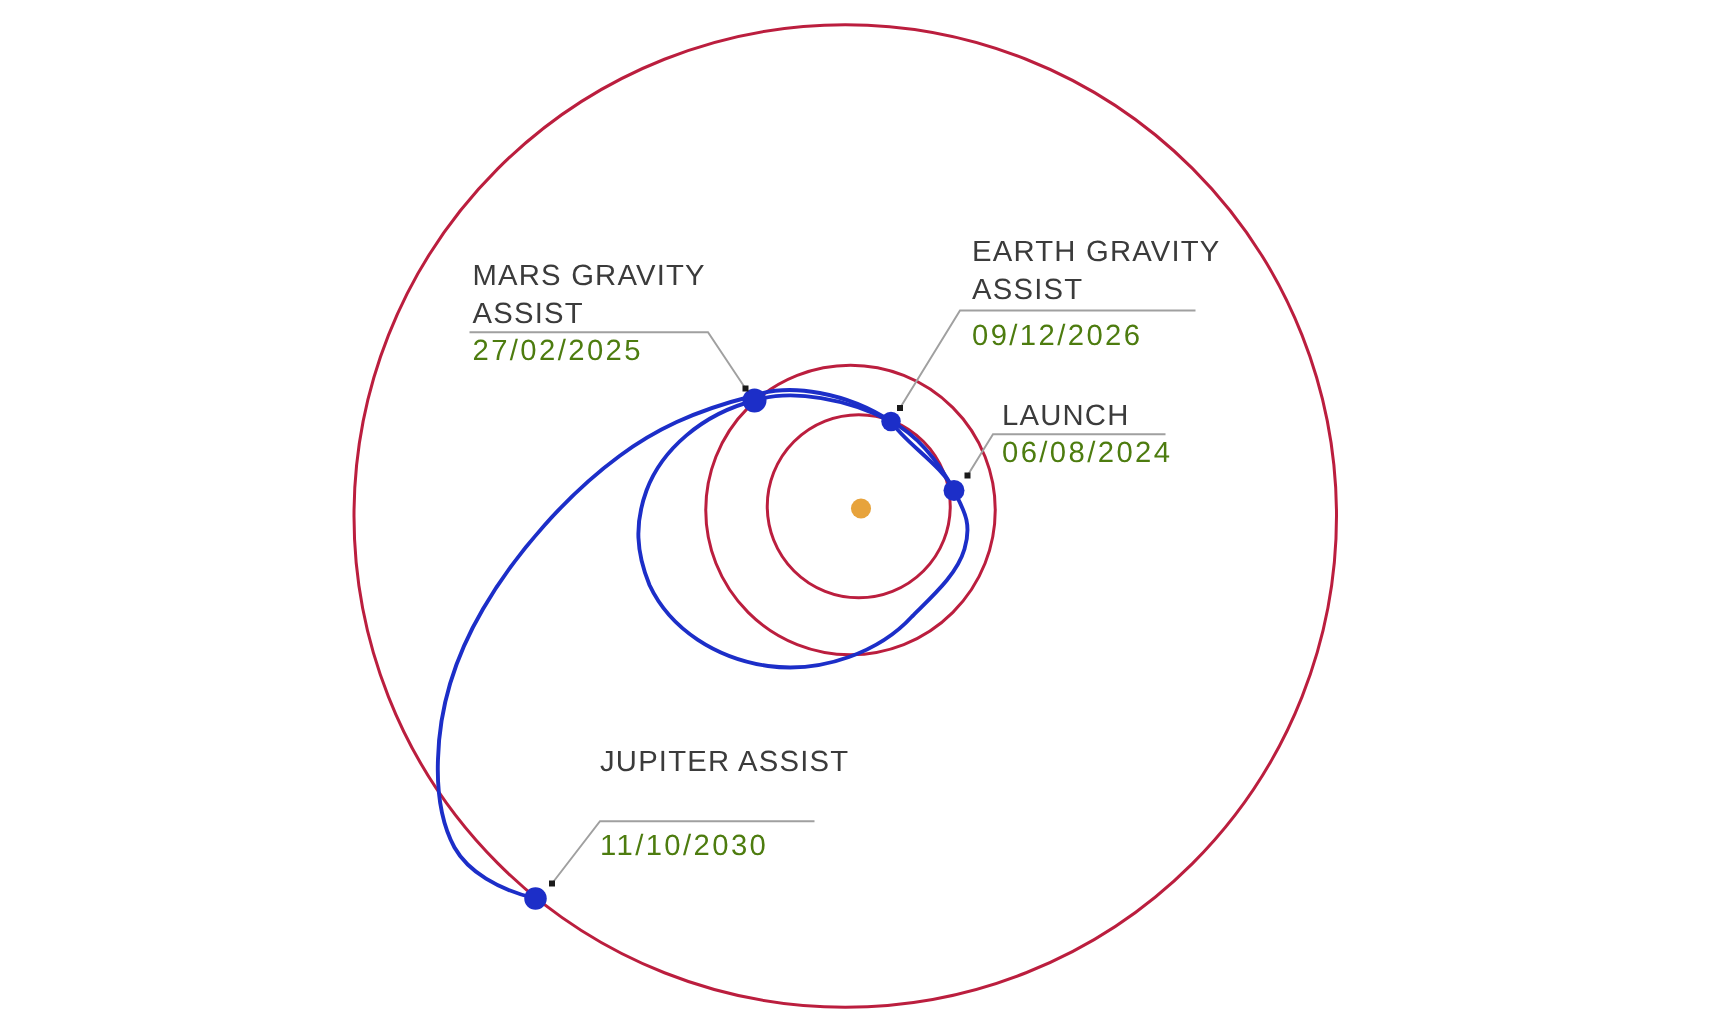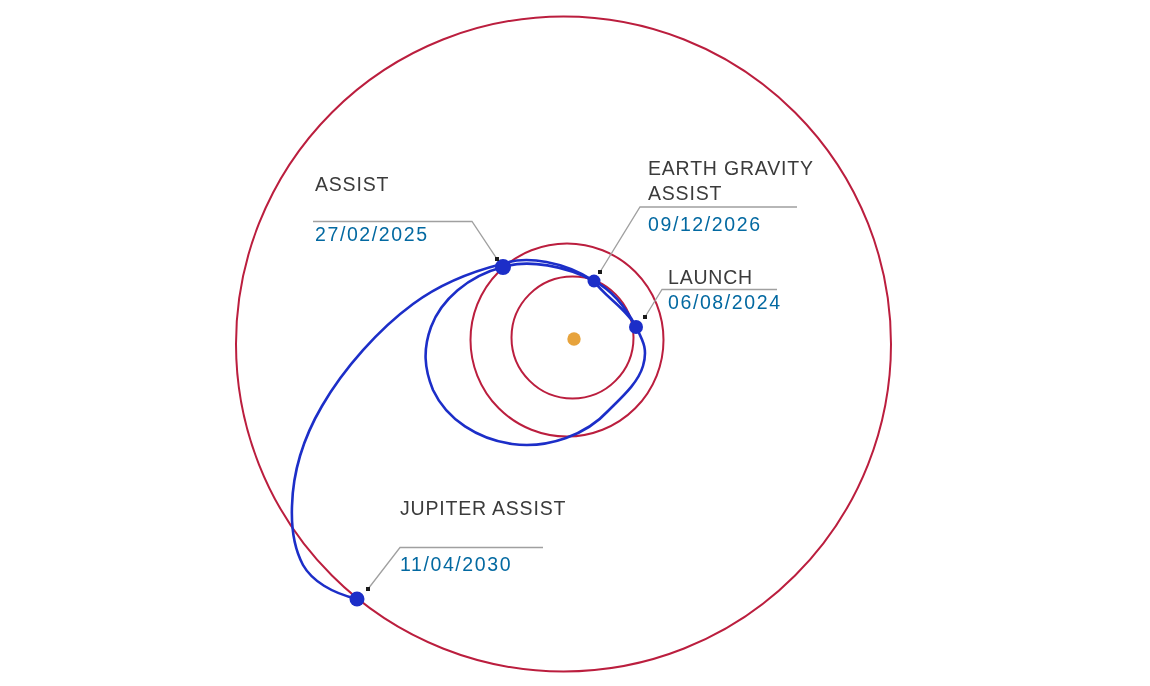--- a/index.html
+++ b/index.html
@@ -27,21 +27,21 @@
     letter-spacing: 0.8px;
     color: #3b3b3b;
     white-space: nowrap;
     font-weight: 500;
   }
   .label-date {
     position: absolute;
     font-size: 19.5px;
     line-height: 25px;
     letter-spacing: 1.6px;
-    color: #0369a1;
+    color: #4d7c0f;
     white-space: nowrap;
     font-weight: 500;
   }
   .label-title div { height: 25px; }
 </style>
 </head>
 <body>
 
 <div id="stage">
 
@@ -72,33 +72,34 @@
     <path d="M777,289.5 L662,289.5 L645,317" fill="none" stroke="#a0a0a0" stroke-width="1.3"></path>
     <path d="M543,547.5 L400,547.5 L368,589" fill="none" stroke="#a0a0a0" stroke-width="1.3"></path>
 
     <rect x="495" y="257" width="4" height="4" fill="#1a1a1a"></rect>
     <rect x="598" y="270" width="4" height="4" fill="#1a1a1a"></rect>
     <rect x="643" y="315" width="4" height="4" fill="#1a1a1a"></rect>
     <rect x="366" y="587" width="4" height="4" fill="#1a1a1a"></rect>
   </svg>
 
   <div class="label-title" style="left:315px; top:172px;">
+    <div>MARS GRAVITY</div>
     <div>ASSIST</div>
   </div>
   <div class="label-date" style="left:315px; top:222px;">27/02/2025</div>
 
   <div class="label-title" style="left:648px; top:156px;">
     <div>EARTH GRAVITY</div>
     <div>ASSIST</div>
   </div>
   <div class="label-date" style="left:648px; top:212px;">09/12/2026</div>
 
   <div class="label-title" style="left:668px; top:265px;">
     <div>LAUNCH</div>
   </div>
   <div class="label-date" style="left:668px; top:290px;">06/08/2024</div>
 
   <div class="label-title" style="left:400px; top:496px;">
     <div>JUPITER ASSIST</div>
   </div>
-  <div class="label-date" style="left:400px; top:552px;">11/04/2030</div>
+  <div class="label-date" style="left:400px; top:552px;">11/10/2030</div>
 
 </div>
 
 </body></html>

